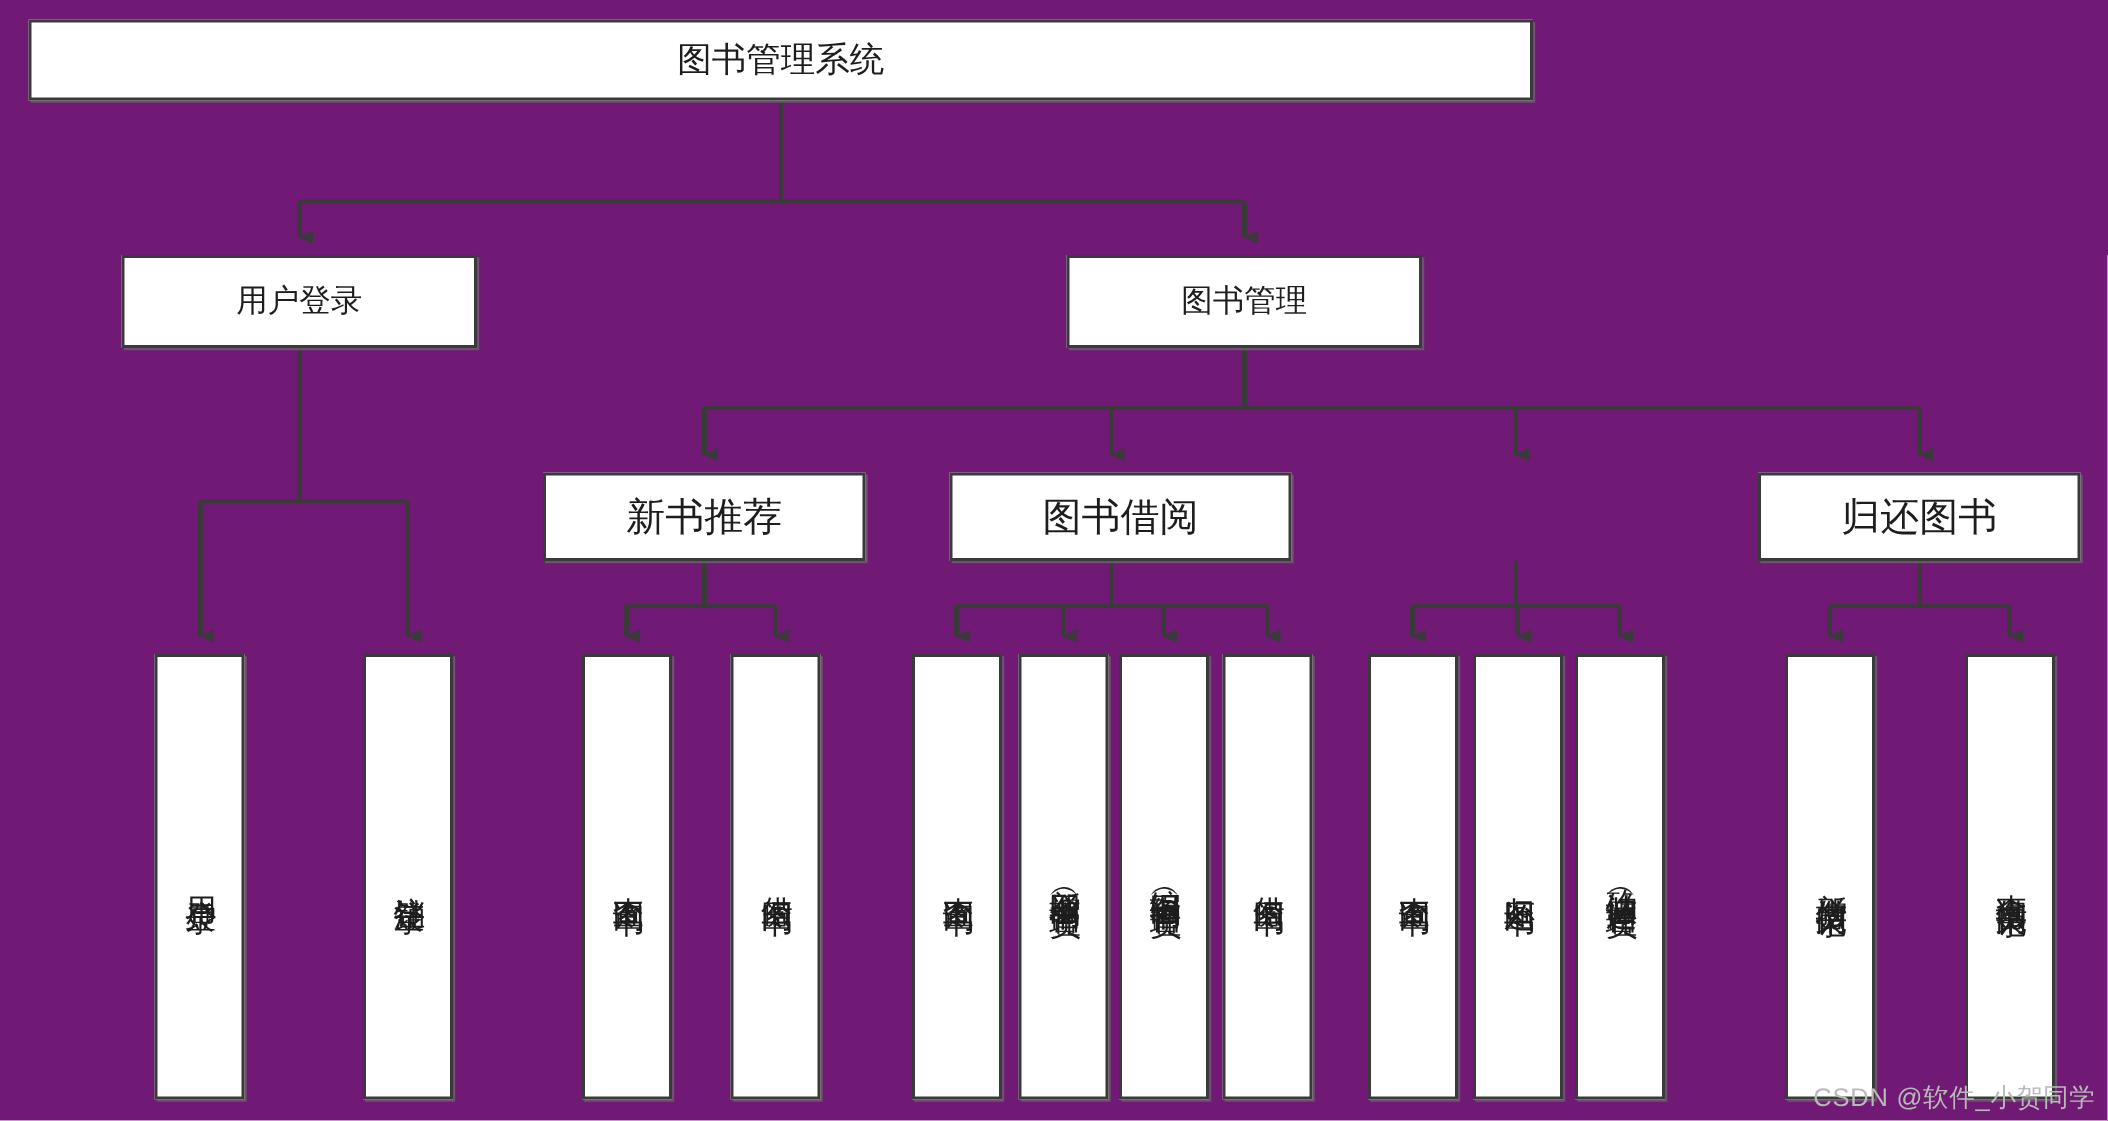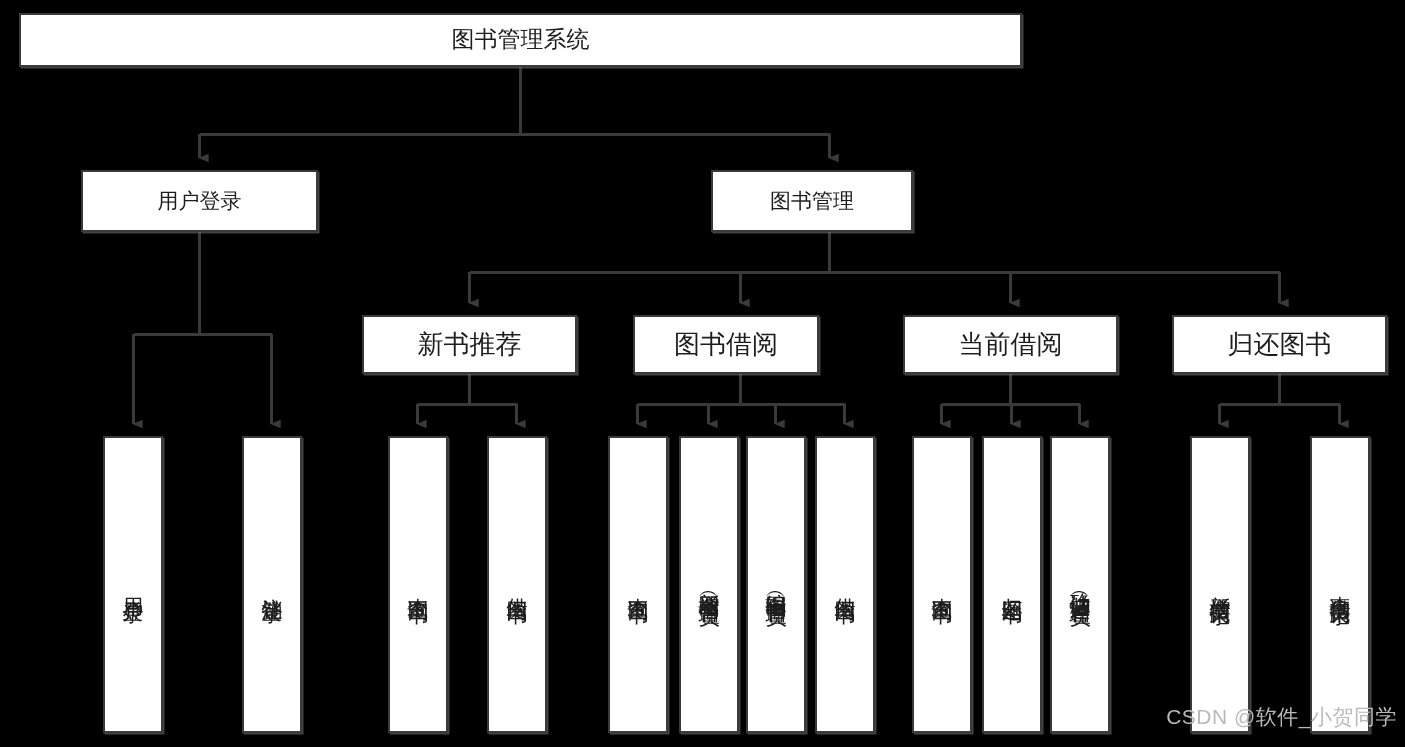--- a/index.html
+++ b/index.html
@@ -8,21 +8,21 @@
     padding: 0;
     background: #ffffff;
   }
   body {
     font-family: "Liberation Sans", "DejaVu Sans", sans-serif;
   }
   #diagram-root {
     position: relative;
     width: 1405px;
     height: 747px;
-    background: #000000;
+    background: #701a75;
     overflow: hidden;
   }
   #connector-layer {
     position: absolute;
     left: 0;
     top: 0;
     width: 1405px;
     height: 747px;
     pointer-events: none;
   }
@@ -56,22 +56,22 @@
     line-height: 1.05;
   }
   .lvl-root .node-label { font-size: 23px; }
   .lvl-2 .node-label    { font-size: 21px; }
   .lvl-3 .node-label    { font-size: 26px; }
   .lvl-4 .node-label    { font-size: 21px; }
 
   #watermark {
     position: absolute;
     right: 8px;
-    bottom: 16px;
-    font-size: 21px;
+    bottom: 4px;
+    font-size: 17px;
     color: #b9b9b9;
     white-space: nowrap;
     letter-spacing: 0.5px;
   }
 </style>
 </head>
 <body>
 
 <div id="diagram-root">
 
@@ -128,32 +128,29 @@
     </g>
   </svg>
 
   <div class="node horizontal lvl-root" id="node-root" style="left: 19px; top: 13px; width: 1003px; height: 54px;">
     <span class="node-label">图书管理系统</span>
   </div>
 
   <div class="node horizontal lvl-2" id="node-l2-0" style="left: 81px; top: 170px; width: 237px; height: 62px;">
     <span class="node-label">用户登录</span>
   </div>
-  <div class="node horizontal lvl-2" id="node-l2-1" style="left: 711px; top: 170px; width: 202px; height: 62px;">
+  <div class="node horizontal lvl-2" id="node-l2-1" style="left: 711px; top: 170px; width: 237px; height: 62px;">
     <span class="node-label">图书管理</span>
   </div>
 
   <div class="node horizontal lvl-3" id="node-l3-0" style="left: 362px; top: 315px; width: 215px; height: 59px;">
     <span class="node-label">新书推荐</span>
   </div>
-  <div class="node horizontal lvl-3" id="node-l3-1" style="left: 633px; top: 315px; width: 186px; height: 59px;">
+  <div class="node horizontal lvl-3" id="node-l3-1" style="left: 633px; top: 315px; width: 228px; height: 59px;">
     <span class="node-label">图书借阅</span>
-  </div>
-  <div class="node horizontal lvl-3" id="node-l3-2" style="left: 903px; top: 315px; width: 215px; height: 59px;">
-    <span class="node-label">当前借阅</span>
   </div>
   <div class="node horizontal lvl-3" id="node-l3-3" style="left: 1172px; top: 315px; width: 215px; height: 59px;">
     <span class="node-label">归还图书</span>
   </div>
 
   <div class="node vertical lvl-4" id="node-leaf-0" style="left: 103px; top: 436px; width: 60px; height: 297px;">
     <span class="node-label">用户登录</span>
   </div>
   <div class="node vertical lvl-4" id="node-leaf-1" style="left: 242px; top: 436px; width: 60px; height: 297px;">
     <span class="node-label">注销登录</span>

